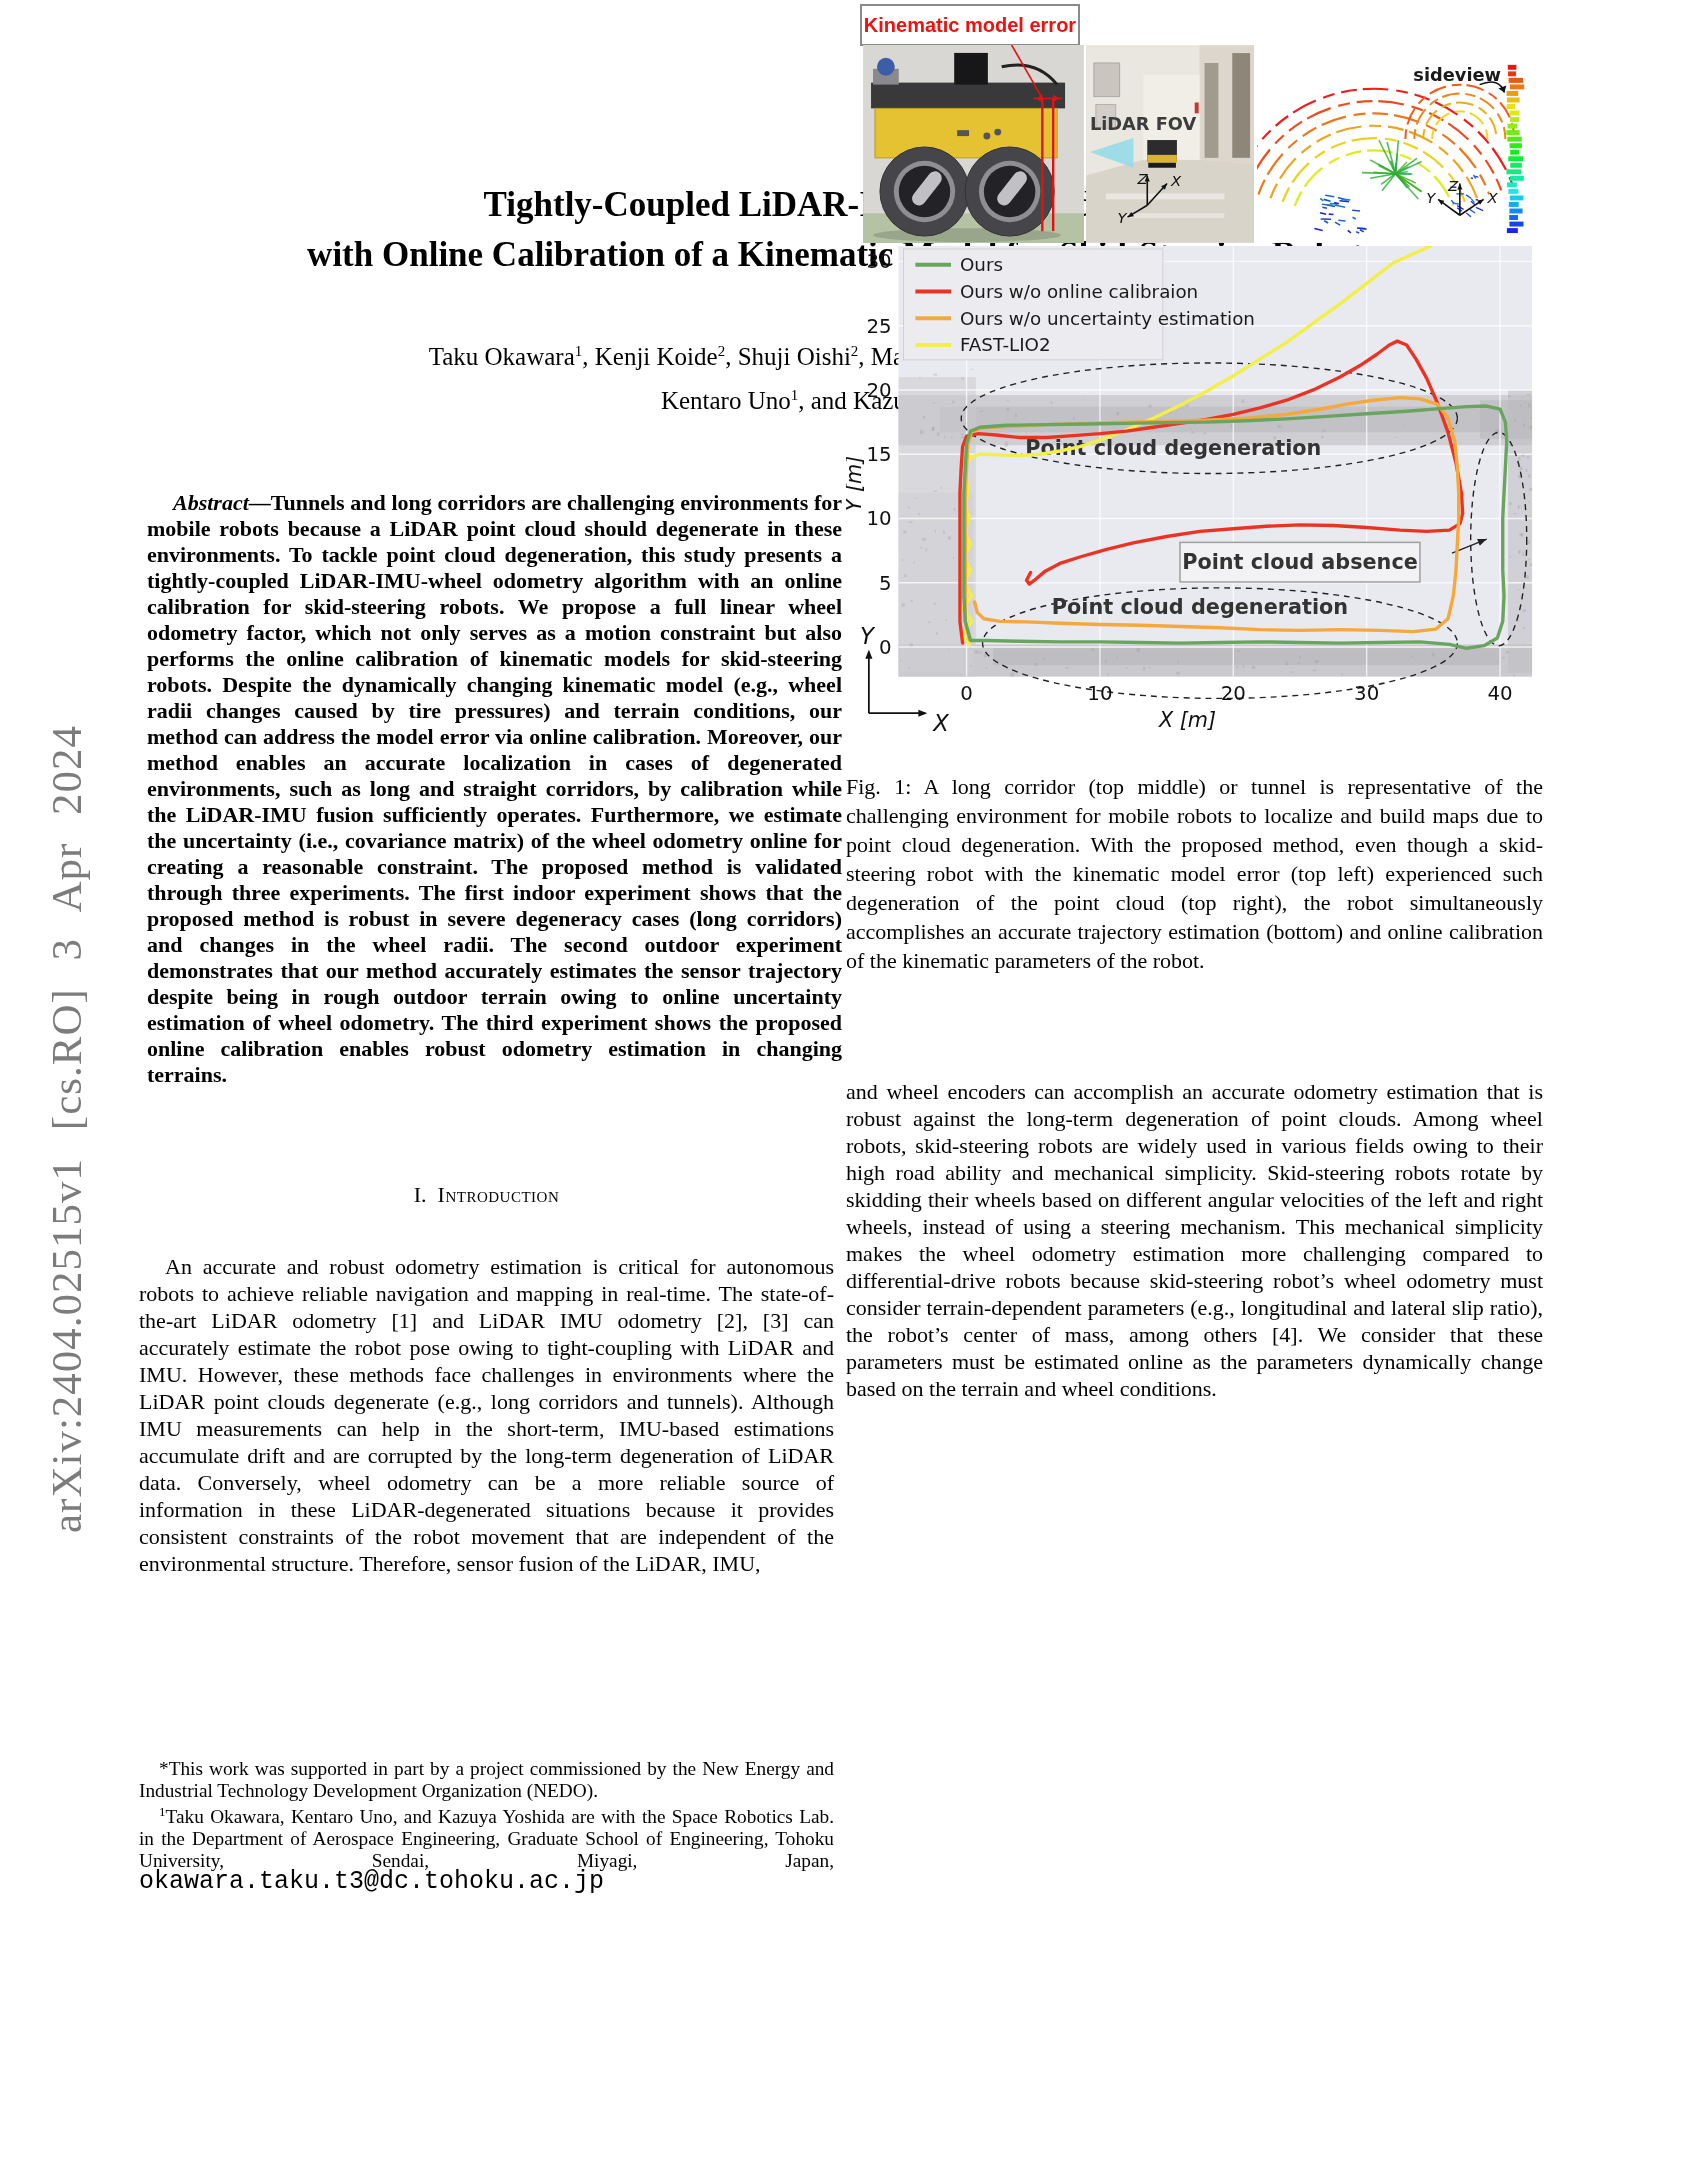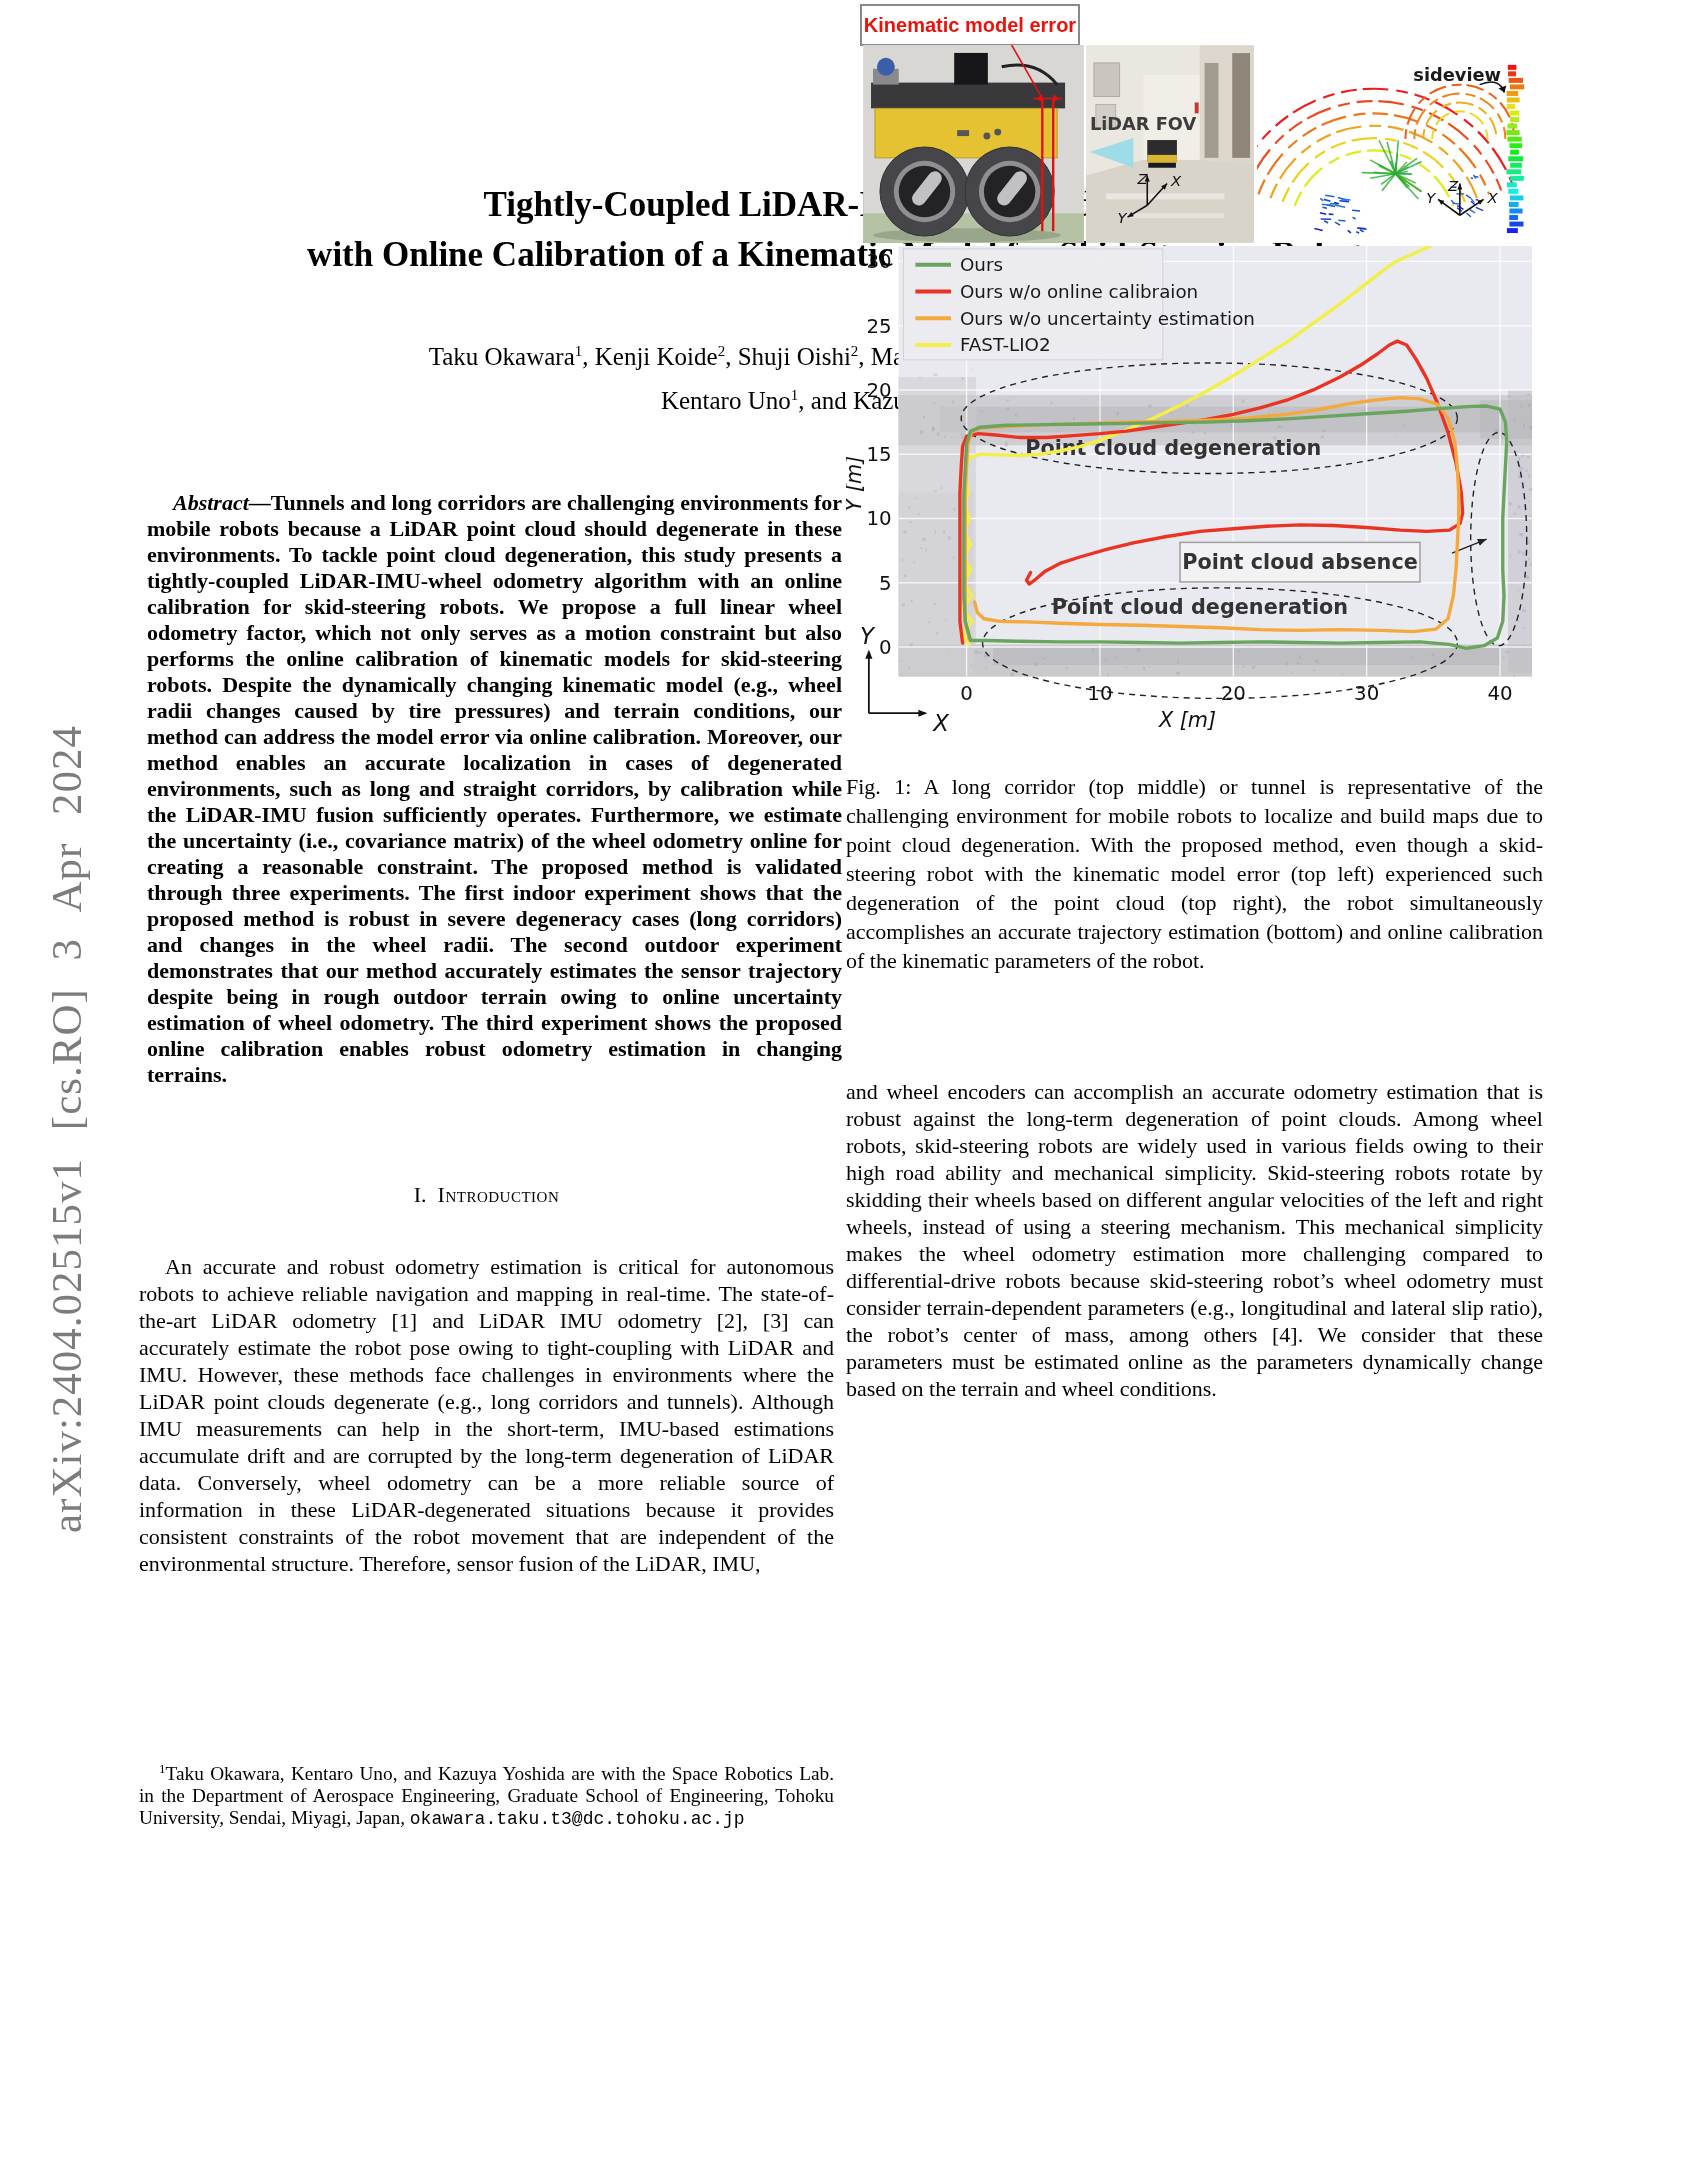--- a/index.html
+++ b/index.html
@@ -19,21 +19,21 @@
   .abstract{position:absolute;left:8px;top:468px;width:695px;font-weight:bold;font-size:22px;
             line-height:26px;text-align:justify;text-indent:26px;}
   .abstract .alabel{font-style:italic;}
   .sec-head{position:absolute;left:0;top:1182px;width:695px;text-align:center;font-size:22px;}
   .sc{font-variant:small-caps;letter-spacing:0.5px;margin-top:36px;}
   .para{font-size:22px;line-height:27px;text-align:justify;}
   #intro-left{position:absolute;left:0;top:1231px;width:695px;text-indent:26px;}
   .footnotes{position:absolute;left:0;top:1758px;width:695px;font-size:19.3px;line-height:21.6px;text-align:justify;}
   .footnotes p{margin:0;text-indent:20px;}
   .footnotes sup{font-size:13px;}
-  .mono{font-family:"Liberation Mono",monospace;font-size:18px;letter-spacing:0;}
+  .mono{font-family:"Liberation Mono",monospace;font-size:25px;letter-spacing:0;}
   
   #figure{position:absolute;left:0;top:0px;width:699px;height:738px;}
   .figlabel{position:absolute;top:4px;height:38px;background:#fff;border:2px solid #8a8a8a;
             display:flex;align-items:center;justify-content:center;
             font-family:"Liberation Sans",sans-serif;font-weight:bold;font-size:20px;color:#e8140f;}
   #figlabel-1{left:14px;width:216px;}
   #figlabel-2{left:247px;width:446px;}
   .photo{position:absolute;top:45px;height:198px;}
   #photo-robot{left:17px;width:221px;}
   #photo-corridor{left:240px;width:168px;}
@@ -62,20 +62,21 @@
   <p class="abstract"><span class="alabel">Abstract</span><span>—Tunnels and long corridors are challenging environments for mobile robots because a LiDAR point cloud should degenerate in these environments. To tackle point cloud degeneration, this study presents a tightly-coupled LiDAR-IMU-wheel odometry algorithm with an online calibration for skid-steering robots. We propose a full linear wheel odometry factor, which not only serves as a motion constraint but also performs the online calibration of kinematic models for skid-steering robots. Despite the dynamically changing kinematic model (e.g., wheel radii changes caused by tire pressures) and terrain conditions, our method can address the model error via online calibration. Moreover, our method enables an accurate localization in cases of degenerated environments, such as long and straight corridors, by calibration while the LiDAR-IMU fusion sufficiently operates. Furthermore, we estimate the uncertainty (i.e., covariance matrix) of the wheel odometry online for creating a reasonable constraint. The proposed method is validated through three experiments. The first indoor experiment shows that the proposed method is robust in severe degeneracy cases (long corridors) and changes in the wheel radii. The second outdoor experiment demonstrates that our method accurately estimates the sensor trajectory despite being in rough outdoor terrain owing to online uncertainty estimation of wheel odometry. The third experiment shows the proposed online calibration enables robust odometry estimation in changing terrains.</span></p>
 
   <div class="sec-head">
     <span>I.</span>&nbsp;
     <span class="sc">Introduction</span>
   </div>
 
   <p class="para" id="intro-left">An accurate and robust odometry estimation is critical for autonomous robots to achieve reliable navigation and mapping in real-time. The state-of-the-art LiDAR odometry [1] and LiDAR IMU odometry [2], [3] can accurately estimate the robot pose owing to tight-coupling with LiDAR and IMU. However, these methods face challenges in environments where the LiDAR point clouds degenerate (e.g., long corridors and tunnels). Although IMU measurements can help in the short-term, IMU-based estimations accumulate drift and are corrupted by the long-term degeneration of LiDAR data. Conversely, wheel odometry can be a more reliable source of information in these LiDAR-degenerated situations because it provides consistent constraints of the robot movement that are independent of the environmental structure. Therefore, sensor fusion of the LiDAR, IMU,</p>
 
   <div class="footnotes" id="footnotes">
+      <p>*This work was supported in part by a project commissioned by the New Energy and Industrial Technology Development Organization (NEDO).</p>
       <p><sup>1</sup>Taku Okawara, Kentaro Uno, and Kazuya Yoshida are with the Space Robotics Lab. in the Department of Aerospace Engineering, Graduate School of Engineering, Tohoku University, Sendai, Miyagi, Japan, <span class="mono">okawara.taku.t3@dc.tohoku.ac.jp</span></p>
     </div>
 </div>
 
 <div class="col" id="col-right">
   <div id="figure">
     <div class="figlabel" id="figlabel-1">Kinematic model error</div>
 
     <svg class="photo" id="photo-robot" viewBox="0 0 223 200">
         <rect x="0" y="0" width="223" height="200" fill="#d8d7d3"></rect>

